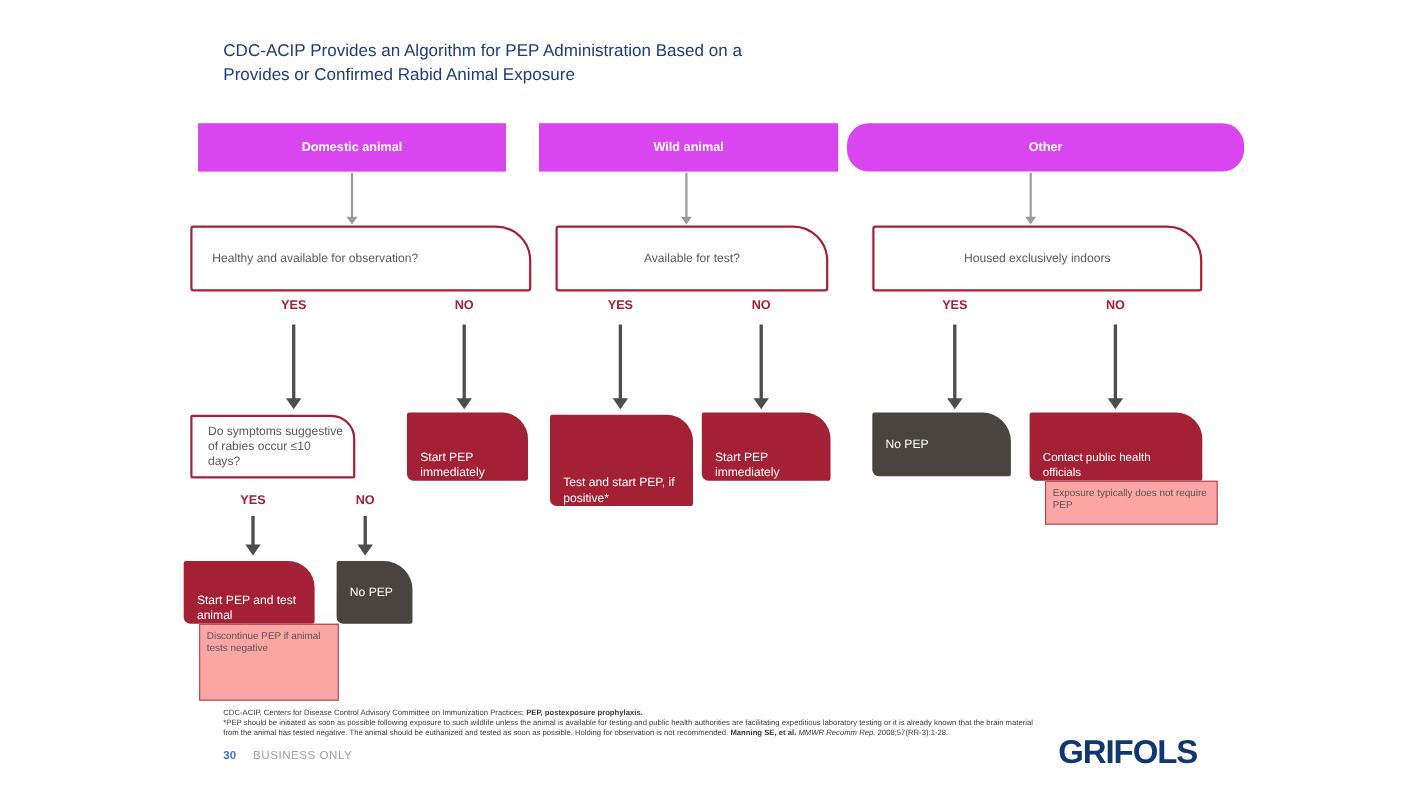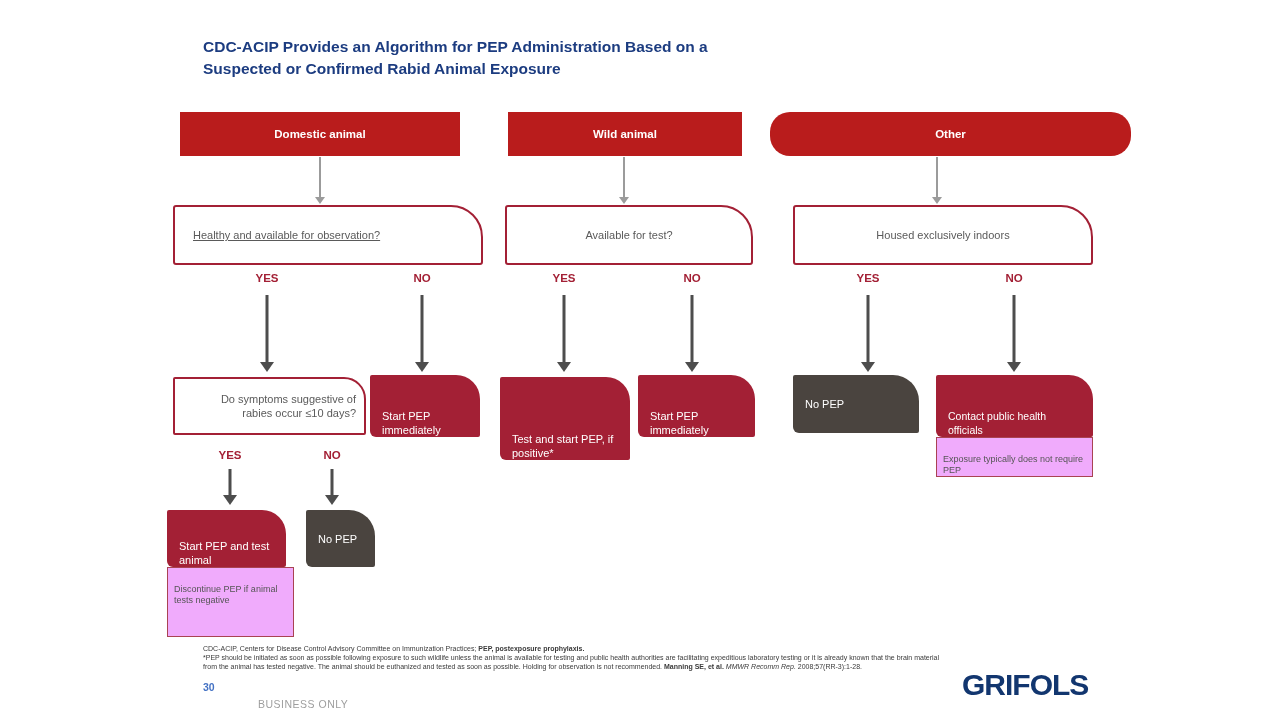--- a/index.html
+++ b/index.html
@@ -1,72 +1,72 @@
 <!DOCTYPE html>
 <html><head>
 <meta charset="utf-8">
 <style>
   html,body{margin:0;padding:0;background:#fff;}
   body{font-family:"Liberation Sans","DejaVu Sans",sans-serif;}
   #slide{position:relative;width:1279px;height:720px;background:#ffffff;overflow:hidden;}
 
   .title{position:absolute;left:203px;top:36px;width:640px;color:#1c3c80;
-         font-size:15.5px;font-weight:bold;line-height:22px;}
+         font-size:15.5px;font-weight:normal;line-height:22px;}
 
-  .hdr{position:absolute;top:112px;height:44px;background:#b91c1c;color:#ffffff;
+  .hdr{position:absolute;top:112px;height:44px;background:#d946ef;color:#ffffff;
        font-size:11.5px;font-weight:bold;display:flex;align-items:center;justify-content:center;}
 
   .q{position:absolute;top:205px;height:60px;background:#ffffff;border:2px solid #a32035;
      border-radius:3px 32px 3px 3px;color:#5a5a5a;font-size:11px;
      display:flex;align-items:center;box-sizing:border-box;}
   .q.center{justify-content:center;text-align:center;}
-  .q.left{padding-left:18px;text-decoration:underline;}
+  .q.left{padding-left:18px;}
 
   .yn{position:absolute;width:56px;text-align:center;color:#a32035;
       font-size:11.5px;font-weight:bold;}
 
   .arrow{position:absolute;}
   .arrow .shaft{position:absolute;left:50%;transform:translateX(-50%);top:0;bottom:9px;width:3px;background:#4d4d4d;}
   .arrow .head{position:absolute;left:50%;transform:translateX(-50%);bottom:0;width:0;height:0;
                border-left:7px solid transparent;border-right:7px solid transparent;border-top:10px solid #4d4d4d;}
   .arrow.thin .shaft{width:2px;background:#9b9b9b;bottom:6px;}
   .arrow.thin .head{border-left:5px solid transparent;border-right:5px solid transparent;border-top:7px solid #9b9b9b;}
 
   .rbox{position:absolute;background:#a32035;color:#ffffff;font-size:11px;line-height:14px;
         border-radius:2px 24px 2px 6px;display:flex;align-items:flex-end;box-sizing:border-box;padding-left:12px;padding-right:10px;}
   .gbox{position:absolute;background:#4a443f;color:#ffffff;font-size:11px;
         border-radius:2px 26px 2px 6px;display:flex;align-items:center;box-sizing:border-box;padding-left:12px;}
   .wbox{position:absolute;background:#ffffff;border:2px solid #a32035;color:#5a5a5a;
         font-size:11px;line-height:14px;border-radius:2px 22px 2px 2px;
         display:flex;align-items:center;box-sizing:border-box;padding-left:14px;padding-right:8px;}
-  .note{position:absolute;background:#f0abfc;border:1px solid #a94353;color:#555555;
-        font-size:9px;line-height:11px;box-sizing:border-box;padding:16px 6px;}
+  .note{position:absolute;background:#fca5a5;border:1px solid #a94353;color:#555555;
+        font-size:9px;line-height:11px;box-sizing:border-box;padding:5px 6px;margin-left:14px;}
 
   .foot{position:absolute;left:203px;top:644px;color:#3a3a3a;font-size:7px;line-height:9px;white-space:nowrap;}
   .foot b{font-weight:bold;}
   .foot i{font-style:italic;}
 
   .pagenum{position:absolute;left:203px;top:681px;color:#4472c4;font-size:10.5px;font-weight:bold;}
-  .biz{position:absolute;left:230px;top:698px;color:#9e9e9e;font-size:10.5px;letter-spacing:0.5px;margin-left:28px;}
+  .biz{position:absolute;left:230px;top:681px;color:#9e9e9e;font-size:10.5px;letter-spacing:0.5px;}
   .logo{position:absolute;left:962px;top:668px;color:#12366f;font-size:30px;font-weight:800;letter-spacing:-1px;}
 </style>
 </head>
 <body>
 
 <div id="slide">
 
   <div class="title">
     <div>CDC-ACIP Provides an Algorithm for PEP Administration Based on a</div>
-    <div>Suspected or Confirmed Rabid Animal Exposure</div>
+    <div>Provides or Confirmed Rabid Animal Exposure</div>
   </div>
 
   <div class="hdr" style="left:180px;width:280px;">
     <span>Domestic animal</span>
   </div>
-  <div class="hdr" style="left:508px;width:234px;">
+  <div class="hdr" style="left:490px;width:272px;">
     <span>Wild animal</span>
   </div>
   <div class="hdr" style="left:770px;width:361px;border-radius:20px;">
     <span>Other</span>
   </div>
 
   <div class="arrow thin" style="left:314px;top:157px;width:12px;height:47px;">
       <div class="shaft"></div>
       <div class="head"></div>
     </div>
@@ -114,21 +114,21 @@
     </div>
   <div class="arrow" style="left:860px;top:295px;width:16px;height:77px;">
       <div class="shaft"></div>
       <div class="head"></div>
     </div>
   <div class="arrow" style="left:1006px;top:295px;width:16px;height:77px;">
       <div class="shaft"></div>
       <div class="head"></div>
     </div>
 
-  <div class="wbox" style="left:173px;top:377px;width:193px;height:58px;text-align:right;">
+  <div class="wbox" style="left:173px;top:377px;width:150px;height:58px;">
     <span>Do symptoms suggestive of rabies occur ≤10 days?</span>
   </div>
   <div class="rbox" style="left:370px;top:375px;width:110px;height:62px;">
     <span>Start PEP immediately</span>
   </div>
   <div class="rbox" style="left:500px;top:377px;width:130px;height:83px;">
     <span>Test and start PEP, if positive*</span>
   </div>
   <div class="rbox" style="left:638px;top:375px;width:117px;height:62px;">
     <span>Start PEP immediately</span>

